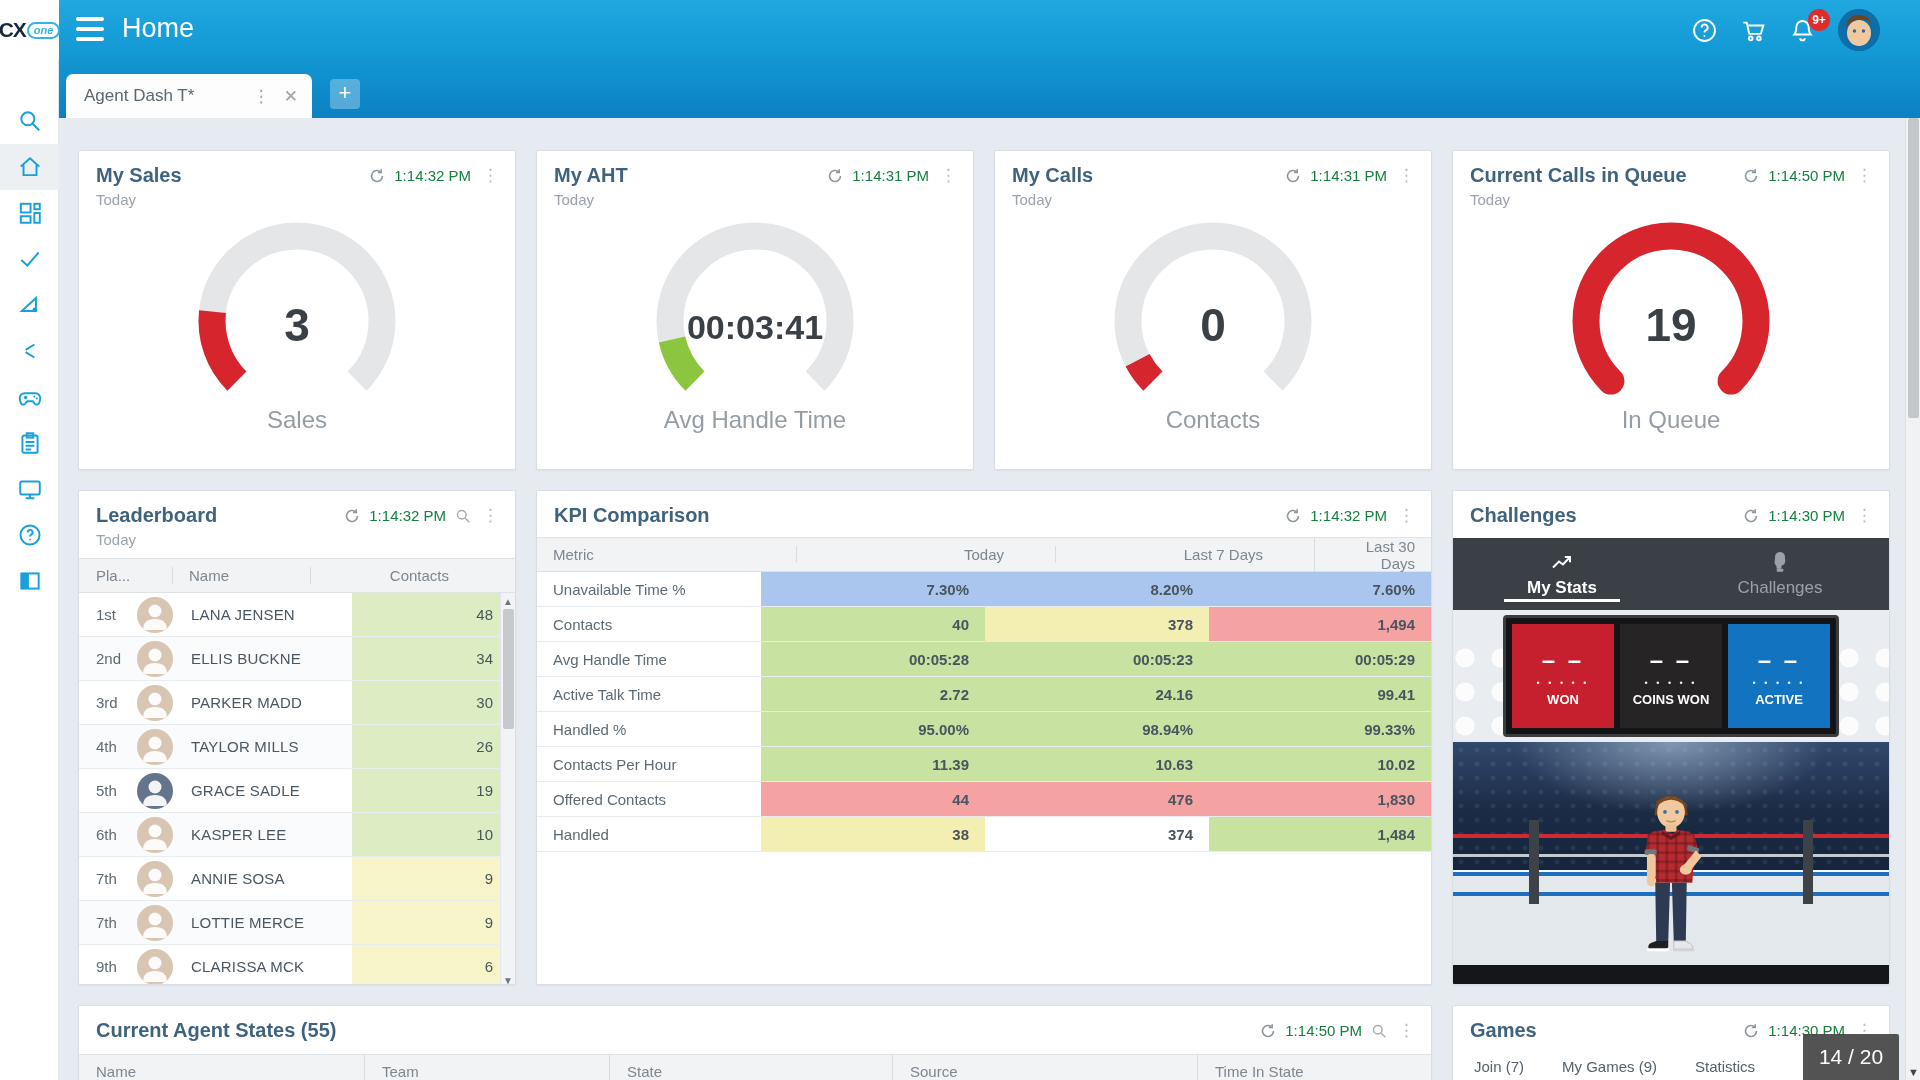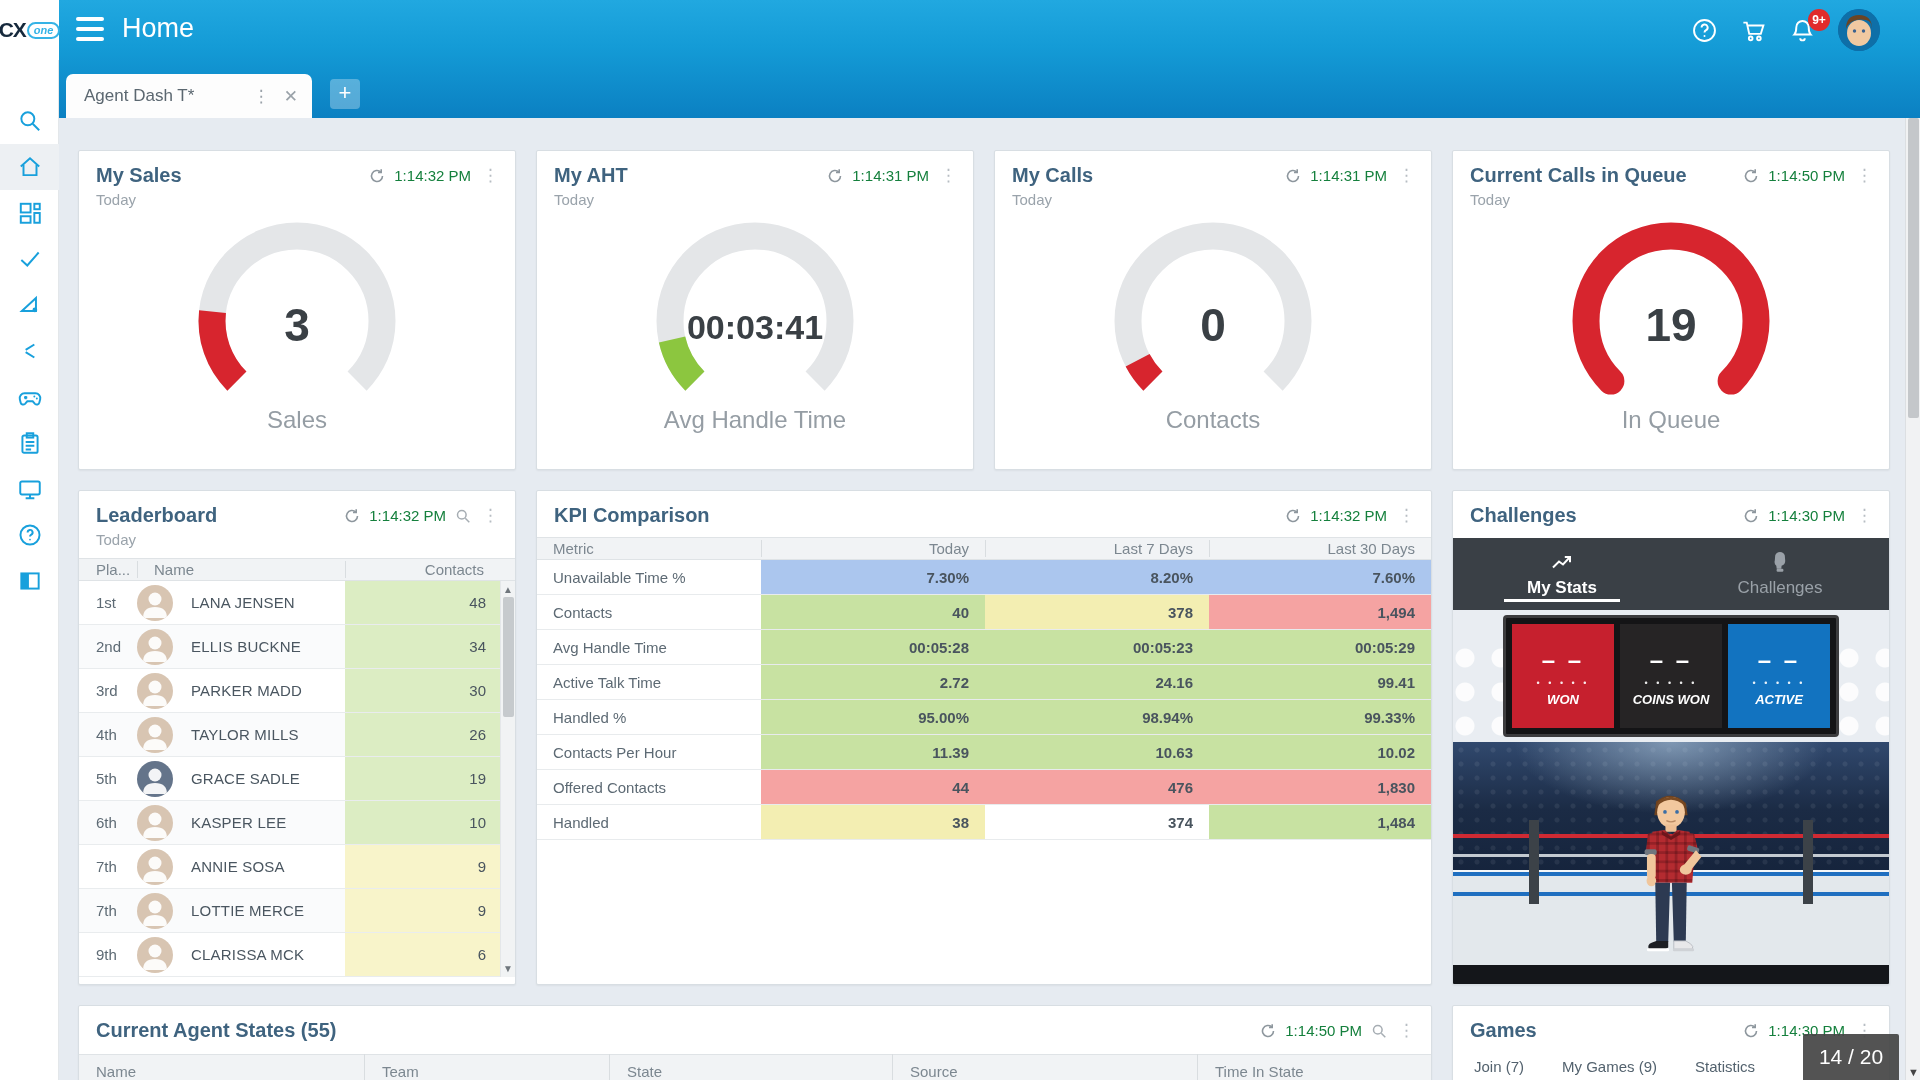--- a/index.html
+++ b/index.html
@@ -68,22 +68,22 @@
 
   
   .gauge-wrap { position:relative; width:220px; margin:8px auto 0; }
   .gauge-wrap svg { display:block; }
   .gauge-val { position:absolute; left:0; right:0; top:82px; text-align:center;
     font-size:46px; font-weight:bold; color:#3a4045; }
   .gauge-val.small { font-size:34px; top:92px; }
   .gauge-label { text-align:center; font-size:24px; color:#959da4; margin-top:-2px; }
 
   
-  .thead-row { display:flex; align-items:center; height:23px; background:#f1f3f5;
-    border-top:1px solid #dfe3e6; border-bottom:1px solid #dfe3e6; color:#7c8790; font-size:15px; margin-top:10px; }
+  .thead-row { display:flex; align-items:center; height:35px; background:#f1f3f5;
+    border-top:1px solid #dfe3e6; border-bottom:1px solid #dfe3e6; color:#7c8790; font-size:15px; margin-top:10px;gap:35px; }
   .thead-cell { padding:0 16px; position:relative; }
   .thead-cell.sep { border-left:1px solid #d9dde0; }
   .num { text-align:right; }
 
   
   .kpi-row { display:flex; height:35px; align-items:stretch; border-bottom:1px solid #e8ebed; font-size:15px; }
   .kpi-metric { width:224px; display:flex; align-items:center; padding-left:16px; color:#5d6a74; }
   .kpi-cell { width:224px; display:flex; align-items:center; justify-content:flex-end;
     padding-right:16px; color:#49545e;font-weight:bold; }
   .kpi-head .c1 { width:224px; }
@@ -128,21 +128,21 @@
   .stats-zone::before { left:0; }
   .stats-zone::after { right:0; }
   .scoreboard { position:relative; width:336px; height:122px; background:#141416; border:3px solid #3c3c3e;
     border-radius:4px; padding:6px; display:flex; gap:6px; z-index:2; }
   .sb-panel { flex:1; display:flex; flex-direction:column; align-items:center; justify-content:center; gap:4px; }
   .sb-red { background:#c6202e; }
   .sb-dark { background:#262425; }
   .sb-blue { background:#1273c0; }
   .sb-val { color:#fff; font-size:24px; font-weight:bold; letter-spacing:3px; }
   .sb-dots { color:rgba(255,255,255,.9); font-size:9px; letter-spacing:3px; }
-  .sb-label { color:#fff; font-size:13px; font-weight:bold; white-space:nowrap;font-style:italic; }
+  .sb-label { color:#fff; font-size:13px; font-weight:bold; white-space:nowrap; }
 
   .ring { position:relative; height:245px; overflow:hidden; background:#dfe7ee; }
   .ring-wall { position:absolute; left:0; right:0; top:0; height:150px;
     background:
       radial-gradient(ellipse 60% 80% at 50% 0%, rgba(190,215,235,.55), rgba(30,50,80,0) 60%),
       radial-gradient(circle at 8px 8px, rgba(255,255,255,.07) 2px, transparent 3px),
       linear-gradient(180deg,#31496e 0%, #1b2b45 45%, #14223a 100%);
     background-size:auto, 16px 14px, auto; }
   .ring-floor { position:absolute; left:0; right:0; top:128px; height:97px; background:#e3e8ec;
     border-top:4px solid #f4f6f8; }
@@ -427,21 +427,21 @@
         <div class="wperiod">Today</div>
 
         <div class="thead-row lb-head">
           <div class="thead-cell" style="width:58px;padding-left:17px;padding-right:0;">Pla...</div>
           <div class="thead-cell sep" style="flex:1;">Name</div>
           <div class="thead-cell sep num" style="width:155px;">Contacts</div>
           <div style="width:15px;"></div>
         </div>
 
         <div class="lb-body">
-          <div style="margin-right:15px;">
+          <div style="margin-right:8px;">
             <div class="lb-row">
               <div class="lb-place">1st</div>
               <div class="lb-namecell">
                   <span class="avatar av-photo"><svg viewBox="0 0 36 36">
                       <circle cx="18" cy="14" r="6.5" fill="#fff" opacity=".92"></circle>
                       <path d="M6 33 Q6 22 18 22 Q30 22 30 33z" fill="#fff" opacity=".92"></path>
                     </svg></span>
                 <span class="lb-name">LANA JENSEN</span>
                 </div>
               <div class="lb-contacts lbtone-green">

